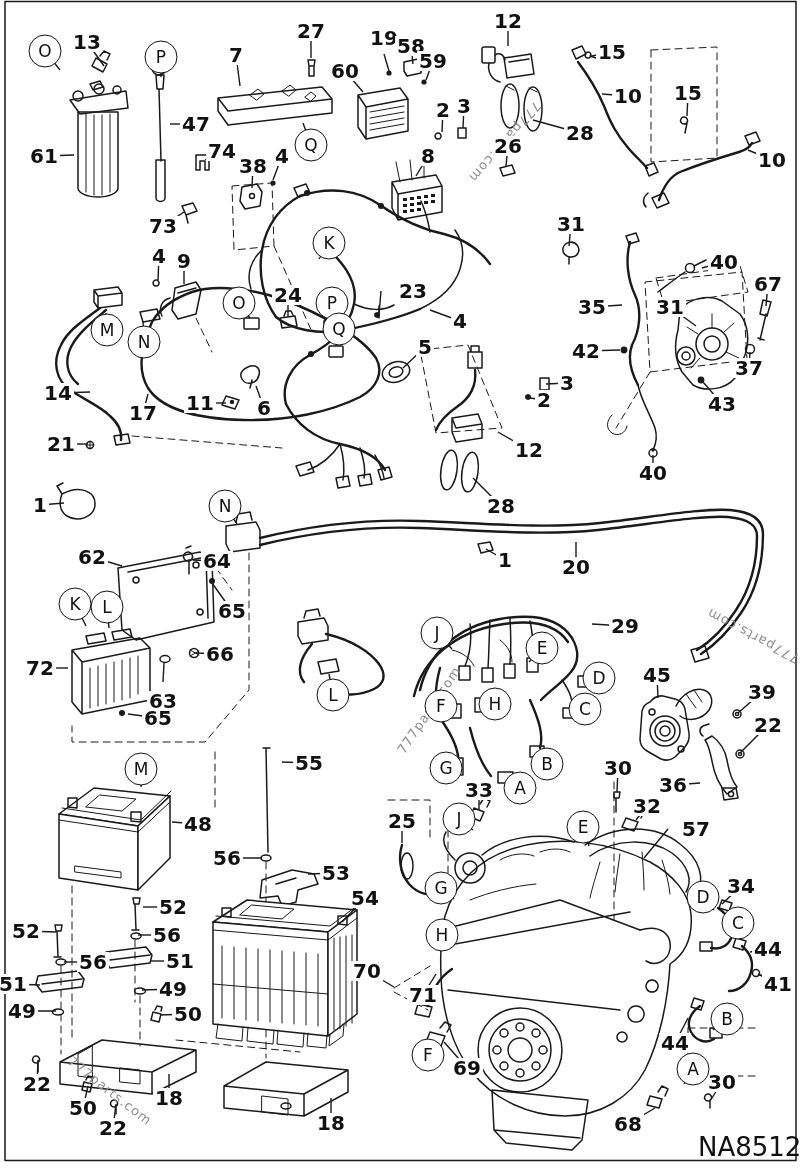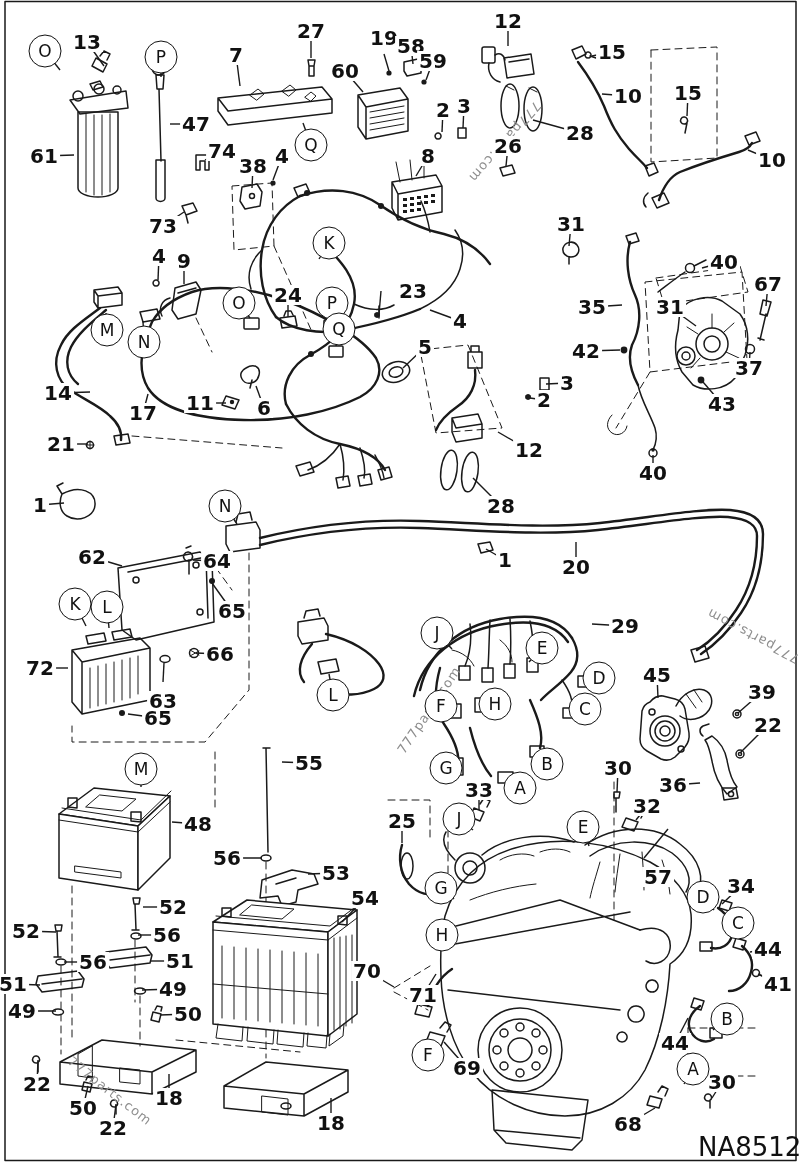--- a/index.html
+++ b/index.html
@@ -563,21 +563,21 @@
       <div class="c-num" style="left: 40px; top: 668px;">72</div>
       <div class="c-num" style="left: 625px; top: 626px;">29</div>
       <div class="c-num" style="left: 657px; top: 675px;">45</div>
       <div class="c-num" style="left: 762px; top: 692px;">39</div>
       <div class="c-num" style="left: 768px; top: 725px;">22</div>
       <div class="c-num" style="left: 673px; top: 785px;">36</div>
       <div class="c-num" style="left: 618px; top: 768px;">30</div>
       <div class="c-num" style="left: 647px; top: 806px;">32</div>
       <div class="c-num" style="left: 479px; top: 790px;">33</div>
       <div class="c-num" style="left: 402px; top: 821px;">25</div>
-      <div class="c-num" style="left: 658px; top: 829px; margin-top: 48px;">57</div>
+      <div class="c-num" style="left: 696px; top: 829px;">57</div>
       <div class="c-num" style="left: 741px; top: 886px;">34</div>
       <div class="c-num" style="left: 768px; top: 949px;">44</div>
       <div class="c-num" style="left: 778px; top: 984px;">41</div>
       <div class="c-num" style="left: 675px; top: 1043px;">44</div>
       <div class="c-num" style="left: 722px; top: 1082px;">30</div>
       <div class="c-num" style="left: 628px; top: 1124px;">68</div>
       <div class="c-num" style="left: 467px; top: 1068px;">69</div>
       <div class="c-num" style="left: 423px; top: 995px;">71</div>
       <div class="c-num" style="left: 367px; top: 971px;">70</div>
       <div class="c-num" style="left: 309px; top: 763px;">55</div>

